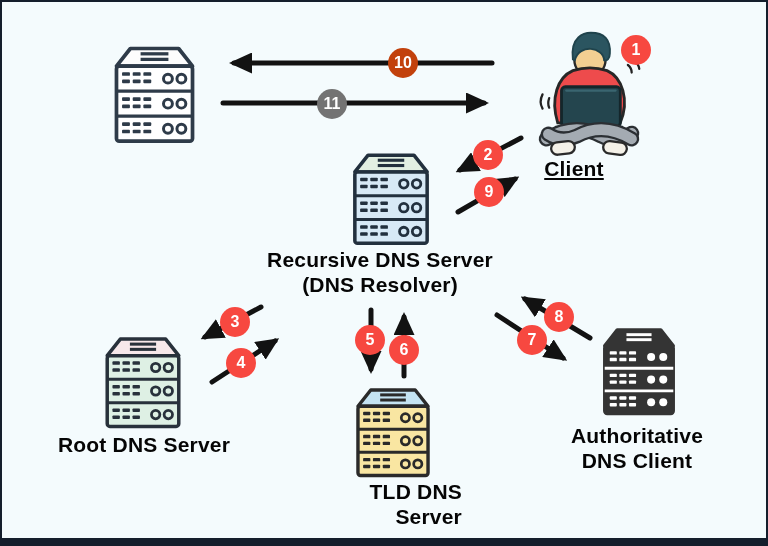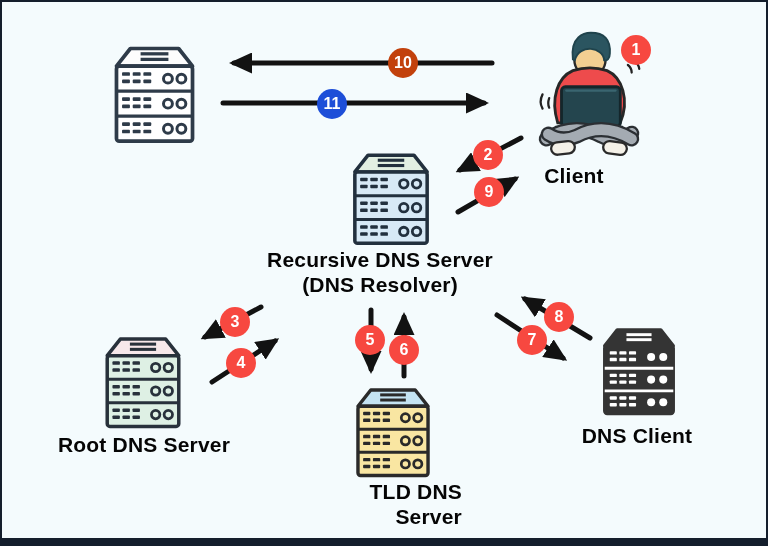--- a/index.html
+++ b/index.html
@@ -97,21 +97,21 @@
       <path d="M41 66 h52" stroke="#3a6570" stroke-width="2.4" stroke-linecap="round"></path>
       <path d="M30 104 L100 104 L104 110 L26 110 Z" fill="#1b343c" stroke="#14262b" stroke-width="2"></path>
       <path d="M20 117 Q50 99 78 114 Q94 122 110 111" stroke="#2b2f33" stroke-width="16" fill="none" stroke-linecap="round"></path>
       <path d="M20 117 Q50 99 78 114 Q94 122 110 111" stroke="#a4abb2" stroke-width="11" fill="none" stroke-linecap="round"></path>
       <path d="M110 117 Q80 99 52 114 Q36 121 22 112" stroke="#2b2f33" stroke-width="16" fill="none" stroke-linecap="round"></path>
       <path d="M110 117 Q80 99 52 114 Q36 121 22 112" stroke="#a4abb2" stroke-width="11" fill="none" stroke-linecap="round"></path>
       <rect x="25" y="120" width="25" height="13" rx="6.5" fill="#f4f1e8" stroke="#2a2a2a" stroke-width="2.4" transform="rotate(-7 37 126)"></rect>
       <rect x="80" y="120" width="25" height="13" rx="6.5" fill="#f4f1e8" stroke="#2a2a2a" stroke-width="2.4" transform="rotate(7 92 126)"></rect>
     </svg>
   </div>
-  <div class="node-label" style="left:522px;top:161px;width:100px;">Client</div>
+  <div class="node-label" style="left:522px;top:154px;width:100px;text-decoration:underline;">Client</div>
 
   <div class="server-icon" style="left:344px;top:147px;width:90px;height:97px;">
       <svg viewBox="0 0 100 110">
         <path d="M24 7 L76 7 L91 26 L9 26 Z" fill="#e2efe2" stroke="#22303e" stroke-width="4" stroke-linejoin="round"></path>
         <rect x="35" y="11" width="30" height="3.5" fill="#22303e"></rect>
         <rect x="35" y="17" width="30" height="3.5" fill="#22303e"></rect>
         <rect x="9" y="26" width="82" height="81" rx="3" fill="#d7e9f6" stroke="#22303e" stroke-width="4"></rect>
         <line x1="9" y1="53" x2="91" y2="53" stroke="#22303e" stroke-width="3.5"></line>
         <line x1="9" y1="80" x2="91" y2="80" stroke="#22303e" stroke-width="3.5"></line>
         <rect x="15" y="32.5" width="8.5" height="4" rx="1" fill="#22303e"></rect>
@@ -248,28 +248,29 @@
         <rect x="26.5" y="86.5" width="8.5" height="4" rx="1" fill="#ffffff"></rect>
         <rect x="38" y="86.5" width="8.5" height="4" rx="1" fill="#ffffff"></rect>
         <rect x="15" y="94.5" width="8.5" height="4" rx="1" fill="#ffffff"></rect>
         <rect x="26.5" y="94.5" width="8.5" height="4" rx="1" fill="#ffffff"></rect>
         <rect x="38" y="94.5" width="8.5" height="4" rx="1" fill="#ffffff"></rect>
         <circle cx="64.5" cy="93.5" r="4.8" fill="#ffffff" stroke="none" stroke-width="3.2"></circle>
         <circle cx="79" cy="93.5" r="4.8" fill="#ffffff" stroke="none" stroke-width="3.2"></circle>
       </svg>
     </div>
   <div class="node-label" style="left:555px;top:421px;width:160px;">
+    <div>Authoritative</div>
     <div>DNS Client</div>
   </div>
 
   <div class="badge" style="left: 619px; top: 33px; background: rgb(247, 72, 64); color: rgb(255, 255, 255);">1</div>
   <div class="badge" style="left: 471px; top: 138px; background: rgb(247, 72, 64); color: rgb(255, 255, 255);">2</div>
   <div class="badge" style="left: 218px; top: 305px; background: rgb(247, 72, 64); color: rgb(255, 255, 255);">3</div>
   <div class="badge" style="left: 224px; top: 346px; background: rgb(247, 72, 64); color: rgb(255, 255, 255);">4</div>
   <div class="badge" style="left: 353px; top: 323px; background: rgb(247, 72, 64); color: rgb(255, 255, 255);">5</div>
   <div class="badge" style="left: 387px; top: 333px; background: rgb(247, 72, 64); color: rgb(255, 255, 255);">6</div>
   <div class="badge" style="left: 515px; top: 323px; background: rgb(247, 72, 64); color: rgb(255, 255, 255);">7</div>
   <div class="badge" style="left: 542px; top: 300px; background: rgb(247, 72, 64); color: rgb(255, 255, 255);">8</div>
   <div class="badge" style="left: 472px; top: 175px; background: rgb(247, 72, 64); color: rgb(255, 255, 255);">9</div>
   <div class="badge" style="left: 386px; top: 46px; background: #c2410c; color: rgb(255, 255, 255);">10</div>
-  <div class="badge" style="left: 315px; top: 87px; background: #1d4ed8; color: rgb(255, 255, 255);">11</div>
+  <div class="badge" style="left: 315px; top: 87px; background: #737373; color: rgb(255, 255, 255);">11</div>
 
 </div>
 
 </body></html>

